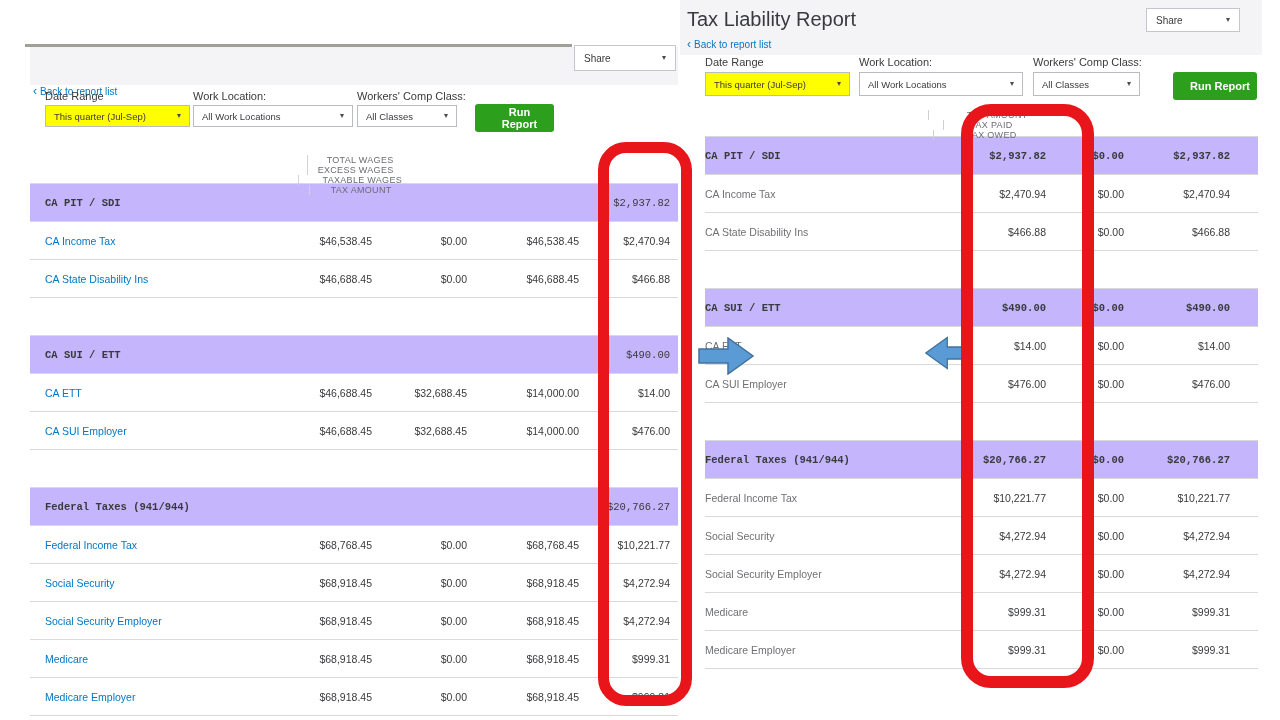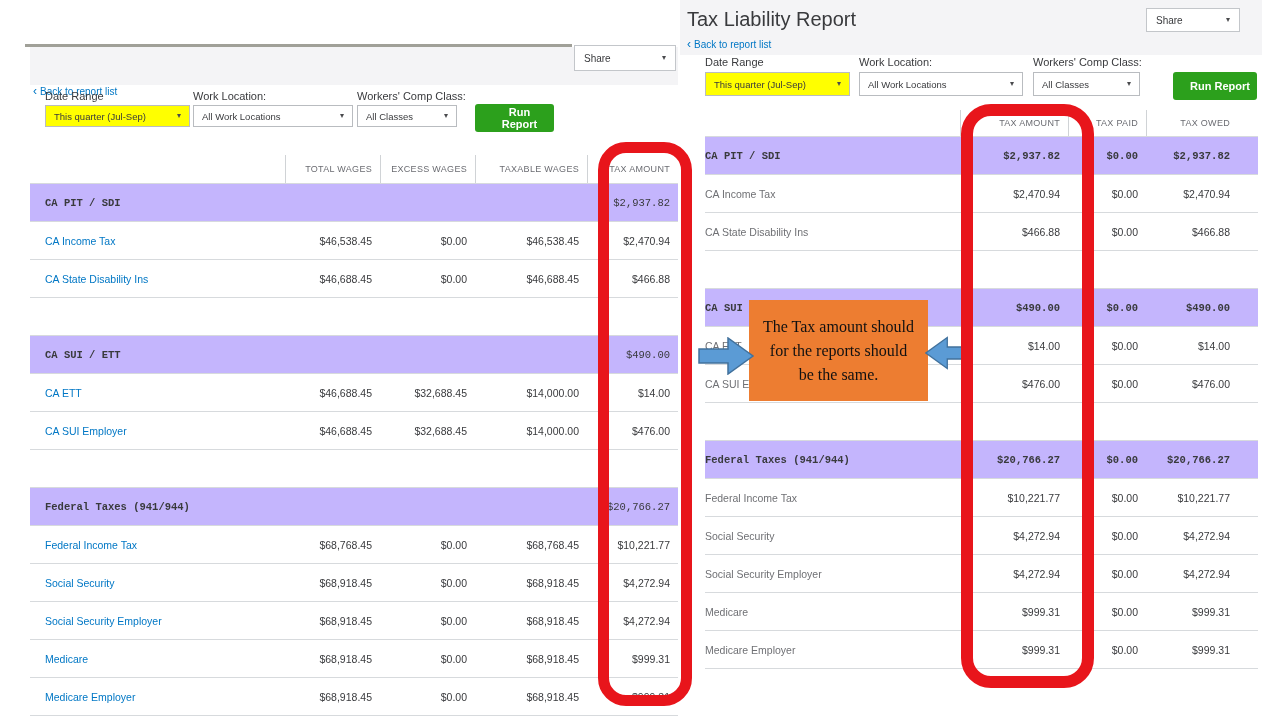--- a/index.html
+++ b/index.html
@@ -53,30 +53,30 @@
   .panel-right .fg-date{left:0;}   .panel-right .fg-date  .dropdown{width:145px;}
   .panel-right .fg-work{left:154px;}.panel-right .fg-work .dropdown{width:164px;}
   .panel-right .fg-class{left:328px;}.panel-right .fg-class .dropdown{width:107px;}
   .panel-right .run-btn{left:468px;top:16px;width:84px;height:28px;}
 
   
   .table{position:absolute;font-size:10.5px;}
   .panel-left  .table{left:0;top:109px;width:648px;}
   .panel-right .table{left:25px;top:110px;width:553px;}
   .trow{display:flex;align-items:center;height:37px;border-bottom:1px solid #d7dadd;box-sizing:content-box;}
-  .thead{height:28px;border-bottom:1px solid #d7dadd;}
+  .thead{height:28px;border-bottom:1px solid #d7dadd;flex-direction:column;}
   .panel-right .thead{height:26px;}
   .cell{box-sizing:border-box;}
   .cell.label{flex:1;padding-left:15px;color:#393a3d;}
   .panel-right .cell.label{padding-left:0;}
   .cell.num{text-align:right;padding-right:8px;color:#393a3d;}
   .panel-left  .num1{width:95px;}  .panel-left  .num2{width:95px;}
   .panel-left  .num3{width:112px;} .panel-left  .num4{width:91px;}
   .panel-right .num1{width:108px;} .panel-right .num2{width:78px;}
-  .panel-right .num3{width:112px;padding-right:28px;}
+  .panel-right .num3{width:112px;padding-right:28px;margin-left:14px;}
   .thead .cell{font-size:9px;letter-spacing:.3px;color:#6b6c72;}
   .thead .num{border-left:1px solid #d0d3d6;height:100%;display:flex;align-items:center;justify-content:flex-end;}
   .trow.section{background:#c4b5fd;font-family:Liberation Mono, monospace;}
   .trow.section .cell.label{font-weight:600;}
   .panel-right .trow.section .cell.num{font-weight:600;}
   .panel-left .trow.link .cell.label{color:#0077c5;cursor:pointer;}
   .panel-right .trow.plain .cell.label{color:#6f7074;}
   .trow.spacer{background:#fff;}
 
   
@@ -364,21 +364,20 @@
         </div>
         <div class="trow plain">
           <div class="cell label">Medicare Employer</div>
           <div class="cell num num1">$999.31</div>
           <div class="cell num num2">$0.00</div>
           <div class="cell num num3">$999.31</div>
         </div>
       </div>
   </div>
 
-  <div class="note-box">The Tax amount should for the reports should be the same.</div>
   <div class="arrow arrow-right">
     <svg width="58" height="38" viewBox="0 0 56 38">
         <polygon points="1,12 30,12 30,1 55,19 30,37 30,26 1,26"></polygon>
       </svg>
   </div>
   <div class="arrow arrow-left">
     <svg width="48" height="38" viewBox="0 0 56 38">
         <polygon points="55,12 26,12 26,1 1,19 26,37 26,26 55,26"></polygon>
       </svg>
   </div>

